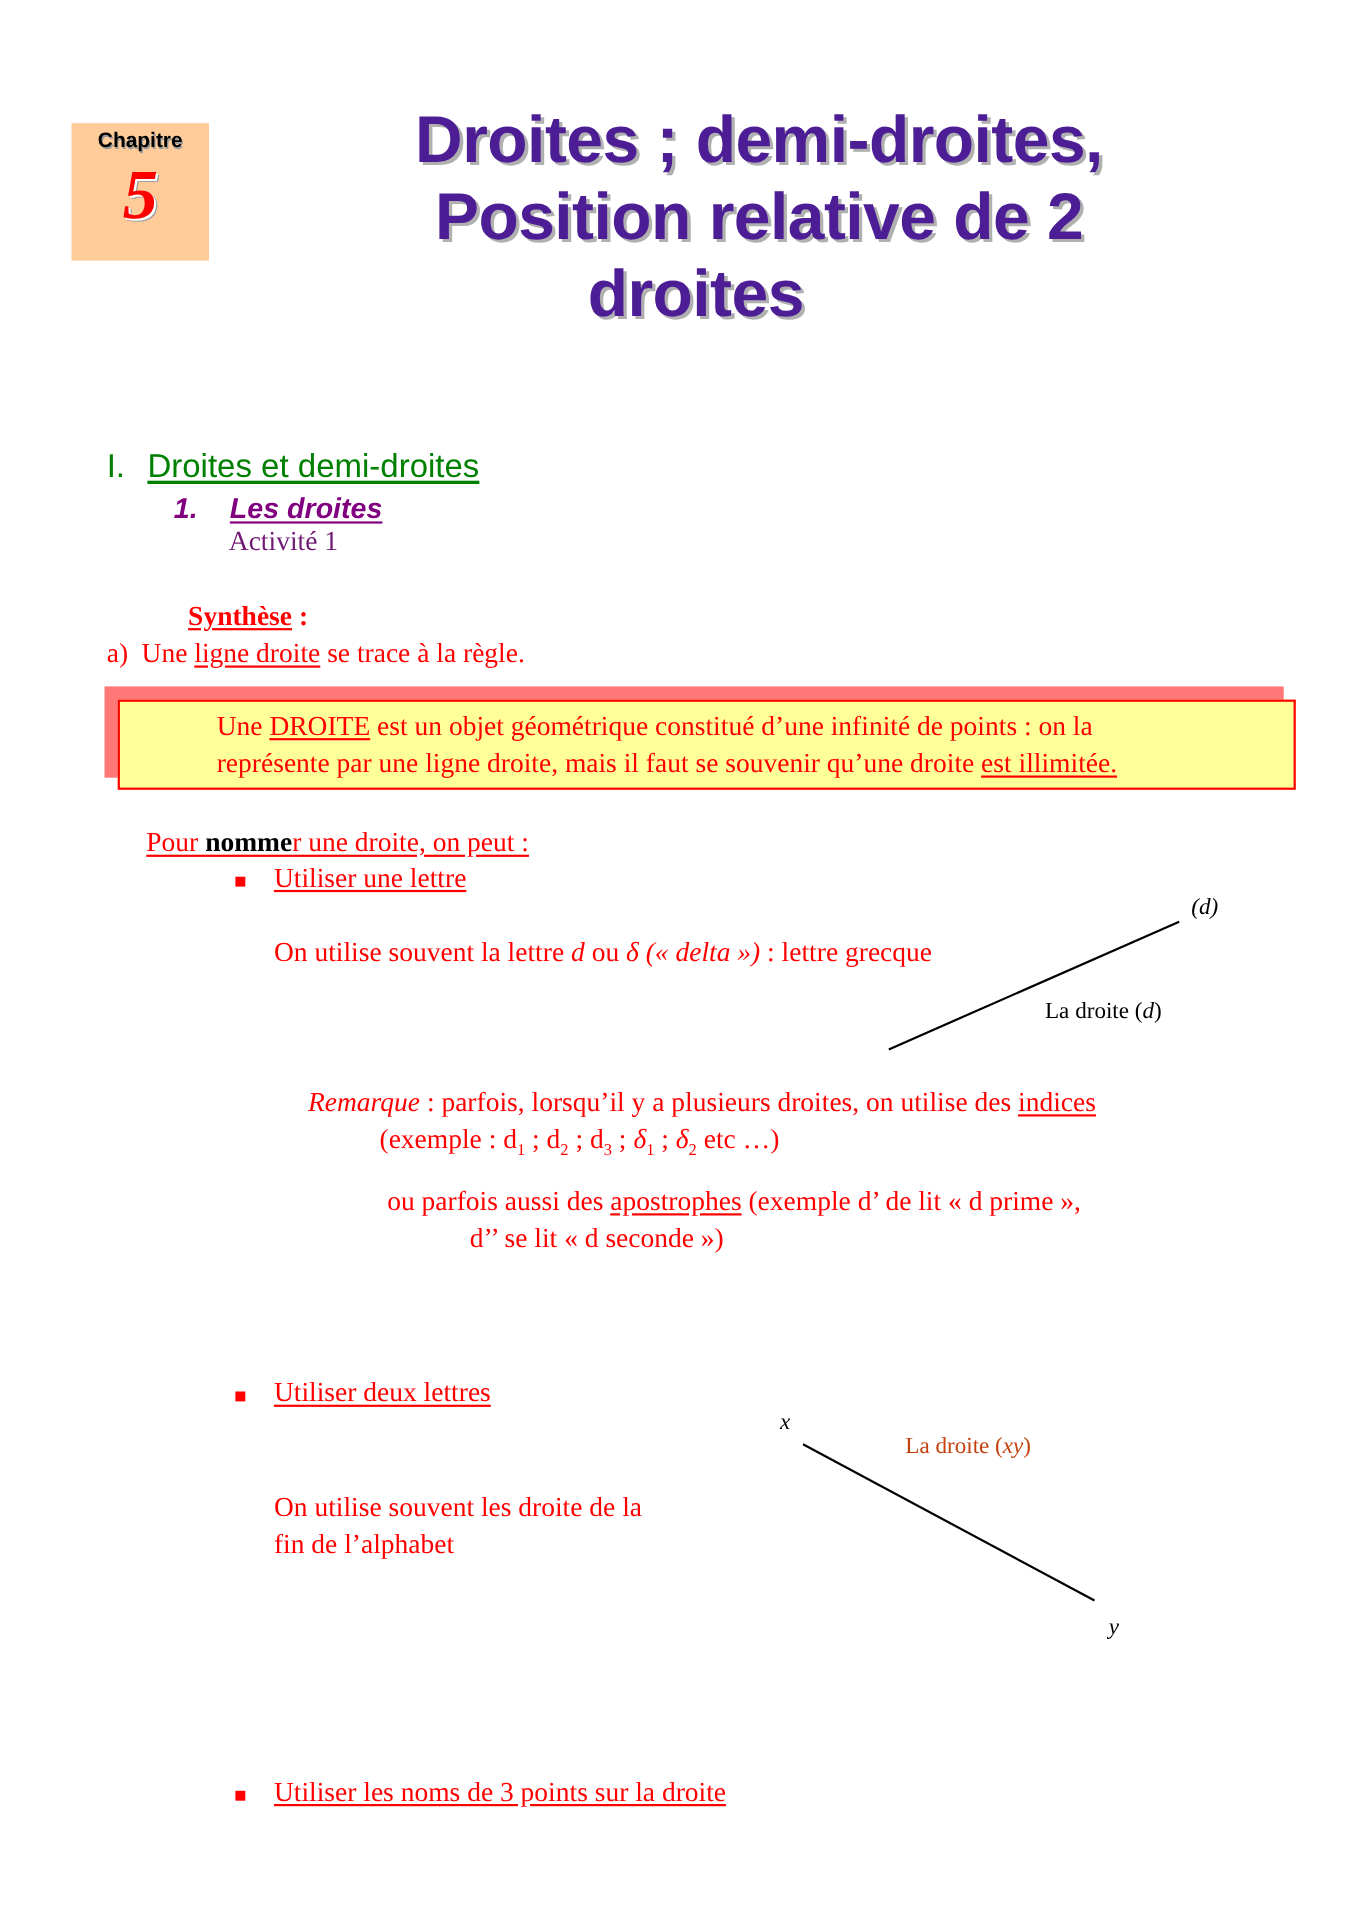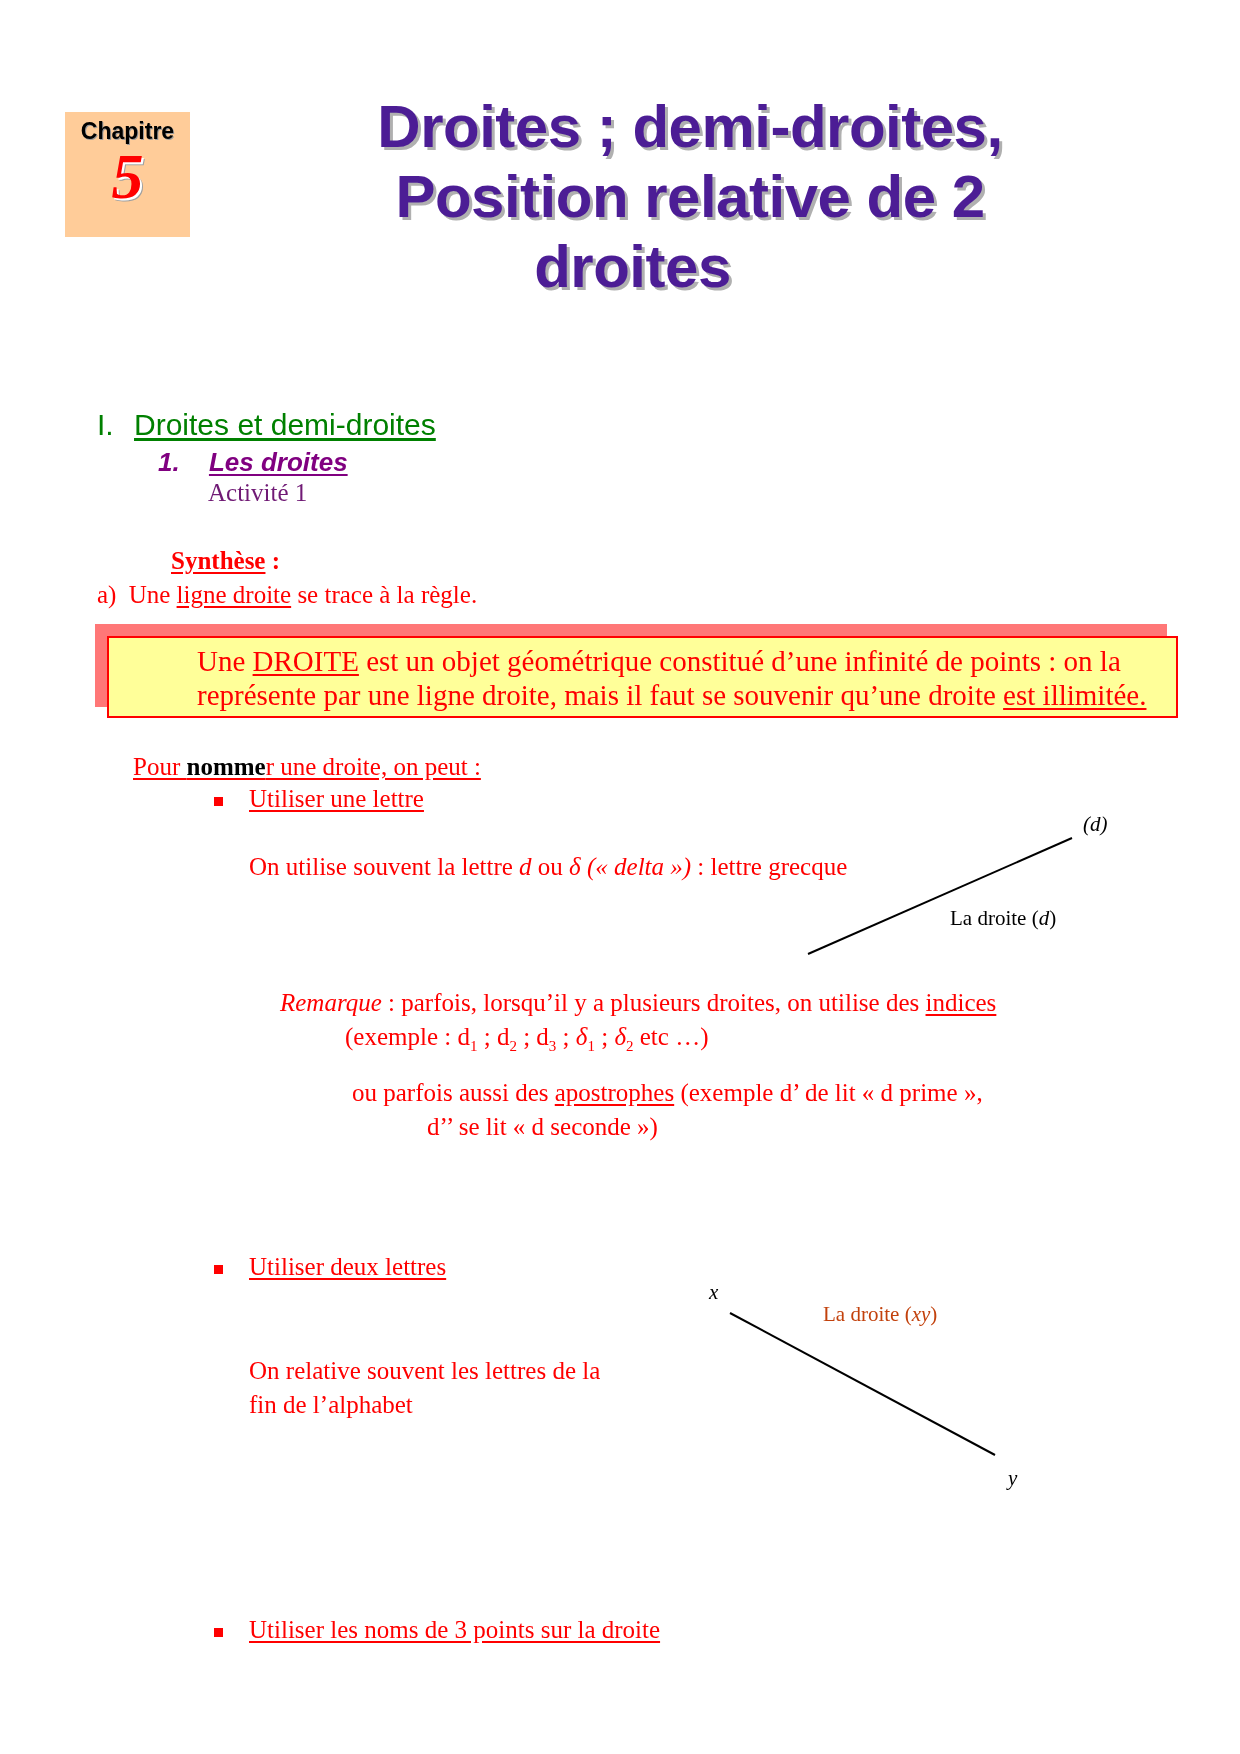--- a/index.html
+++ b/index.html
@@ -1,30 +1,30 @@
 <!DOCTYPE html>
 <html><head>
 <meta charset="utf-8">
 <style>
   html, body { margin:0; padding:0; background:#ffffff; }
   body { width:1240px; height:1754px; position:relative; overflow:hidden; font-family:"Liberation Serif", serif; }
   .abs { position:absolute; white-space:nowrap; }
   .red { color:#ff0000; }
   .u { text-decoration:underline; text-underline-offset:3px; }
   .chap-box { position:absolute; left:65px; top:112px; width:125px; height:125px; background:#ffcc99; }
-  .chap-label { position:absolute; left:0; width:125px; top:6px; text-align:center; font-family:"Liberation Sans", sans-serif; font-weight:bold; font-size:23px; color:#000; text-shadow:1px 1px 0 #9a9a9a; }
+  .chap-label { position:absolute; left:0; width:125px; top:6px; text-align:center; font-family:"Liberation Sans", sans-serif; font-weight:bold; font-size:19px; color:#000; text-shadow:1px 1px 0 #9a9a9a; }
   .chap-num { position:absolute; left:0; width:125px; top:28px; text-align:center; font-family:"Liberation Serif", serif; font-weight:bold; font-style:italic; font-size:64px; color:#ff0000; text-shadow:2px 2px 0 #ffffff, 3px 3px 0 #a0a0a0; }
   .title { position:absolute; left:270px; top:92px; width:840px; text-align:center; font-family:"Liberation Sans", sans-serif; font-weight:bold; font-size:60px; line-height:70px; color:#4c1d95; text-shadow:3px 3px 0 #b0b0b0; letter-spacing:-0.5px; }
   .h1 { font-family:"Liberation Sans", sans-serif; font-size:30px; color:#008000; }
   .h2 { font-family:"Liberation Sans", sans-serif; font-size:26px; font-weight:bold; font-style:italic; color:#800080; }
   .txt { font-size:25px; }
   .small { font-size:21px; }
   .shadow-box { position:absolute; left:95px; top:624px; width:1072px; height:83px; background:#ff7777; }
   .def-box { position:absolute; left:107px; top:636px; width:1071px; height:82px; background:#ffff99; border:2px solid #ff0000; box-sizing:border-box; }
-  .def-text { position:absolute; left:88px; top:6px; font-size:29px; line-height:34px; color:#ff0000; white-space:nowrap; }
+  .def-text { position:absolute; left:88px; top:6px; font-size:25px; line-height:34px; color:#ff0000; white-space:nowrap; }
   .bullet { position:absolute; width:9px; height:9px; background:#ff0000; }
   .wavy { text-decoration:underline; text-decoration-color:#ff0000; text-underline-offset:3px; }
   svg.lines { position:absolute; left:0; top:0; }
   sub { font-size:15px; }
 </style>
 </head>
 <body>
 
 <div class="chap-box">
   <div class="chap-label">Chapitre</div>
@@ -94,21 +94,21 @@
   <span>(exemple : d</span><sub>1</sub><span> ;  d</span><sub>2</sub><span> ;  d</span><sub>3</sub><span> ;  </span><i>δ</i><sub>1</sub><span> ;  </span><i>δ</i><sub>2</sub><span>  etc …)</span>
 </div>
 <div class="abs txt red" style="left:352px; top:1079px;">
   <span>ou parfois aussi des </span><span class="u">apostrophes</span><span> (exemple d’ de lit « d prime »,</span>
 </div>
 <div class="abs txt red" style="left:427px; top:1113px;">d’’ se lit « d seconde »)</div>
 
 <div class="bullet" style="left:214px; top:1265px;"></div>
 <div class="abs txt red wavy" style="left:249px; top:1253px;">Utiliser deux lettres</div>
 <div class="abs txt red" style="left:249px; top:1354px; line-height:34px;">
-  <div>On relative souvent les lettres de la</div>
+  <div>On utilise souvent les droite de la</div>
   <div>fin de l’alphabet</div>
 </div>
 
 <div class="abs small" style="left:709px; top:1280px; color:#000; font-style:italic;">x</div>
 <div class="abs small" style="left:823px; top:1302px; color:#c2410c;">
   <span>La droite (</span><i>xy</i><span>)</span>
 </div>
 <div class="abs small" style="left:1008px; top:1466px; color:#000; font-style:italic;">y</div>
 
 <div class="bullet" style="left:214px; top:1628px;"></div>

